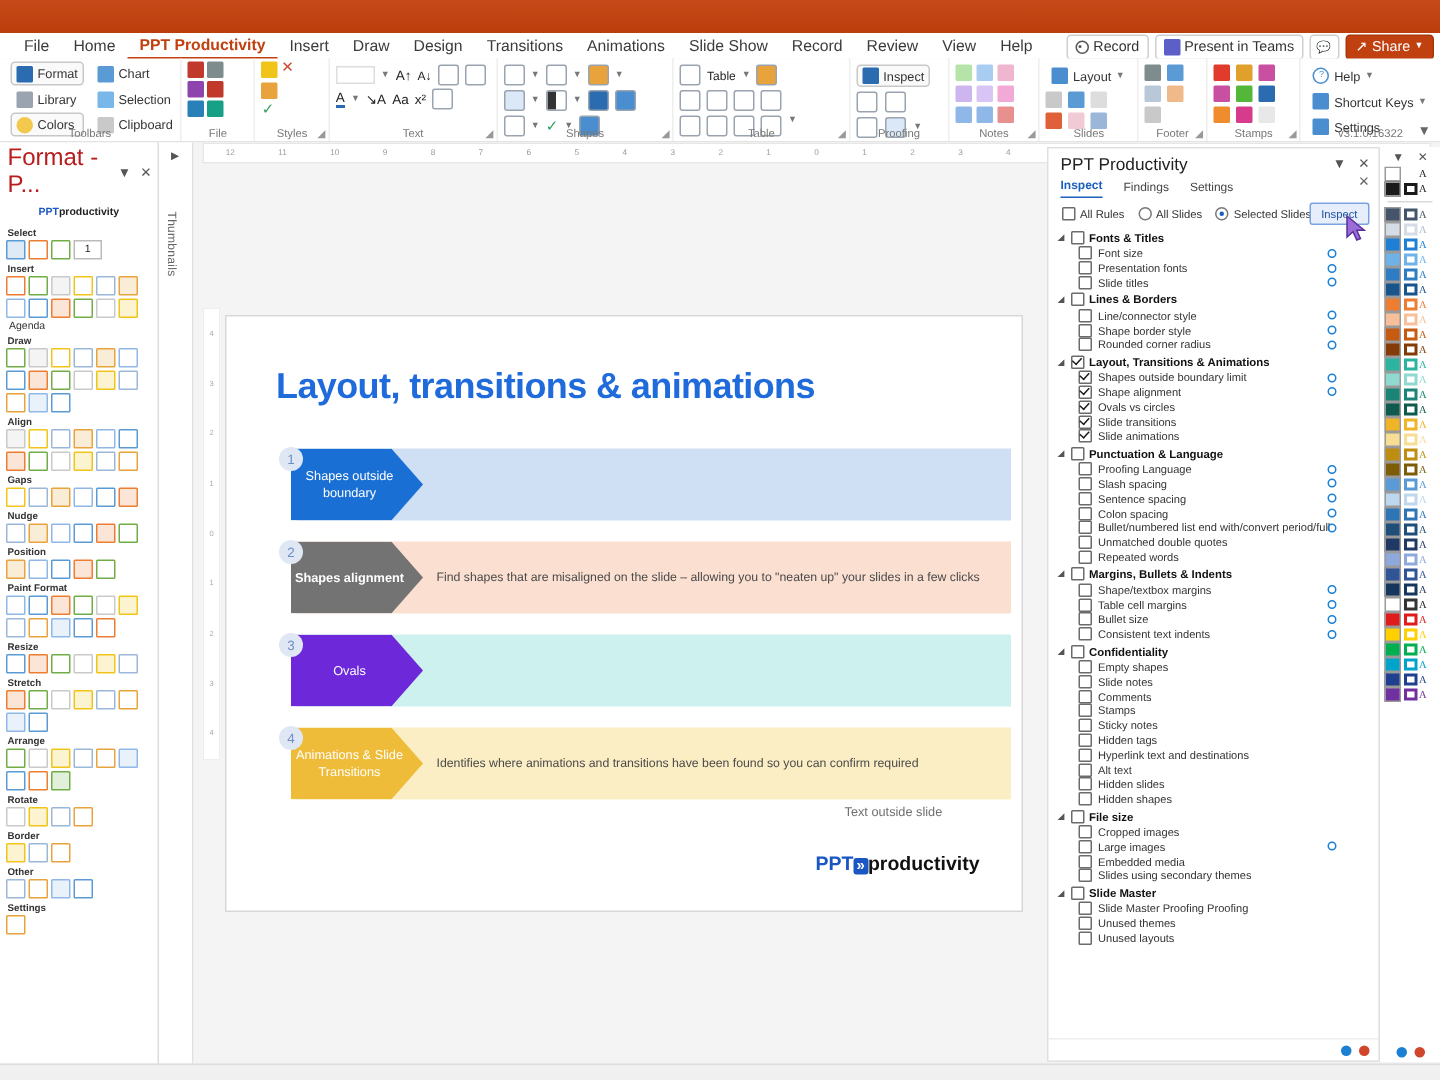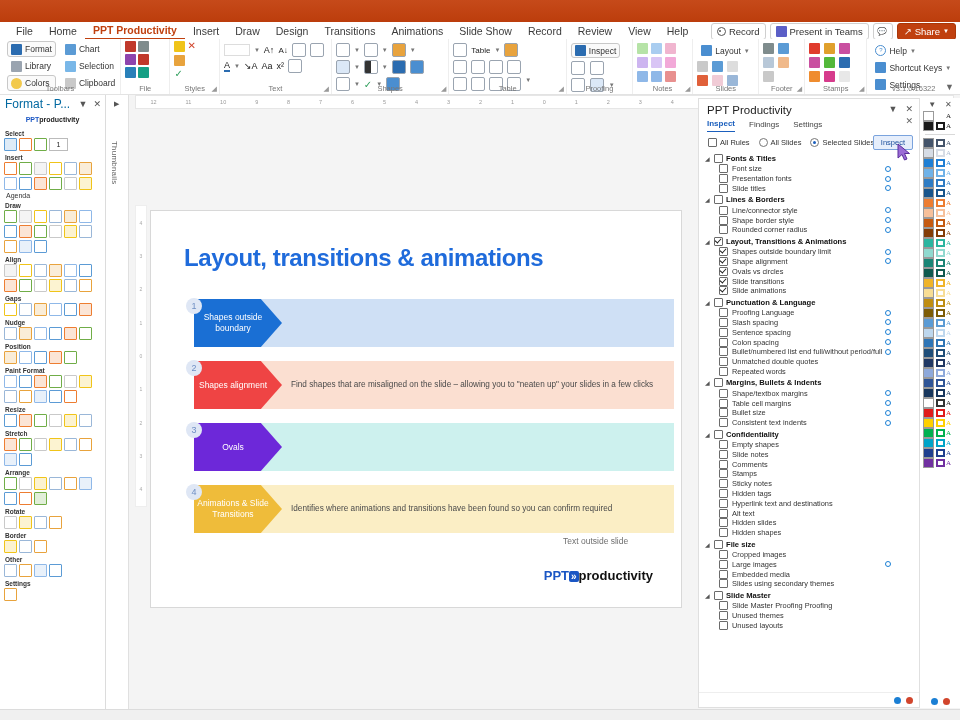--- a/index.html
+++ b/index.html
@@ -42,21 +42,21 @@
   .expander{position:absolute;right:2px;bottom:1px;font-size:7px;color:#999;}
   .ribbon-collapse{position:absolute;right:6px;bottom:2px;font-size:9px;color:#666;}
   .ver{font-size:7.5px;color:#777;}
 
   
   .main{position:absolute;top:95px;left:0;right:0;bottom:10px;display:flex;}
 
   
   .fmtpanel{width:105px;background:#fff;border-right:1px solid #dcdcdc;display:flex;flex-direction:column;}
   .fmt-head{display:flex;align-items:center;justify-content:space-between;padding:2px 4px 3px 5px;}
-  .fmt-title{font-size:12px;color:#0369a1;}
+  .fmt-title{font-size:16px;color:#b91c1c;}
   .fmt-head-icons{display:flex;gap:6px;color:#555;font-size:9px;}
   .fmt-logo{text-align:center;font-size:7px;font-weight:bold;padding:2px 0 4px;}
   .fmt-logo .b{color:#1a56c4;}
   .fmt-body{flex:1;overflow:hidden;padding:0 4px;}
   .sec-label{font-size:6.5px;font-weight:bold;color:#333;margin:3px 0 1px 1px;}
   .sec-row{display:flex;flex-wrap:wrap;gap:2px;align-items:center;}
   .tool{width:11px;height:11px;border:1px solid #c9c9c9;border-radius:1px;background:#fff;display:inline-block;}
   .caret{font-size:6px;color:#777;}
   .spin{border:1px solid #bbb;width:17px;height:11px;font-size:7px;text-align:center;line-height:11px;background:#fff;}
 
@@ -690,21 +690,21 @@
         <div class="slide-title">Layout, transitions &amp; animations</div>
         <div id="slide-rows">
             <div class="row" style="top: 88px;">
               <div class="rowbg" style="background: rgb(207, 224, 245);"></div>
               <div class="bullet">1</div>
               <div class="chev" style="background: rgb(26, 111, 212);">Shapes outside boundary</div>
             </div>
             <div class="row" style="top: 150px;">
               <div class="rowbg" style="background: rgb(251, 223, 209);"></div>
               <div class="bullet">2</div>
-              <div class="chev" style="background: #ef4444;">Shapes alignment</div>
+              <div class="chev" style="background: #737373; font-weight: bold;">Shapes alignment</div>
               <div class="rowtext">Find shapes that are misaligned on the slide – allowing you to "neaten up" your slides in a few clicks</div>
             </div>
             <div class="row" style="top: 212px;">
               <div class="rowbg" style="background: rgb(205, 241, 238);"></div>
               <div class="bullet">3</div>
               <div class="chev" style="background: #6d28d9;">Ovals</div>
             </div>
             <div class="row" style="top: 274px;">
               <div class="rowbg" style="background: rgb(251, 238, 197);"></div>
               <div class="bullet">4</div>
@@ -845,21 +845,21 @@
             <span>Sentence spacing</span>
             <span class="gear"></span>
           </div>
           <div class="item">
             <span class="cbx"></span>
             <span>Colon spacing</span>
             <span class="gear"></span>
           </div>
           <div class="item">
             <span class="cbx"></span>
-            <span>Bullet/numbered list end full/without period/full</span>
+            <span>Bullet/numbered list end with/convert period/full</span>
             <span class="gear"></span>
           </div>
           <div class="item">
             <span class="cbx"></span>
             <span>Unmatched double quotes</span>
           </div>
           <div class="item">
             <span class="cbx"></span>
             <span>Repeated words</span>
           </div>

